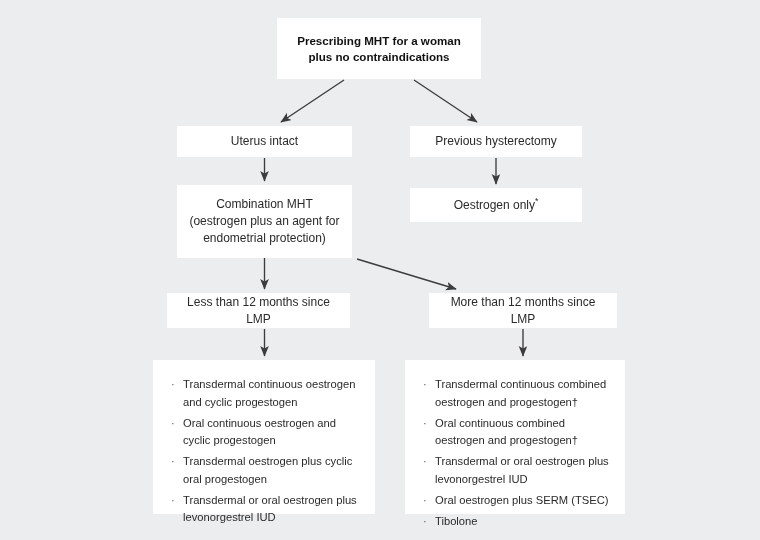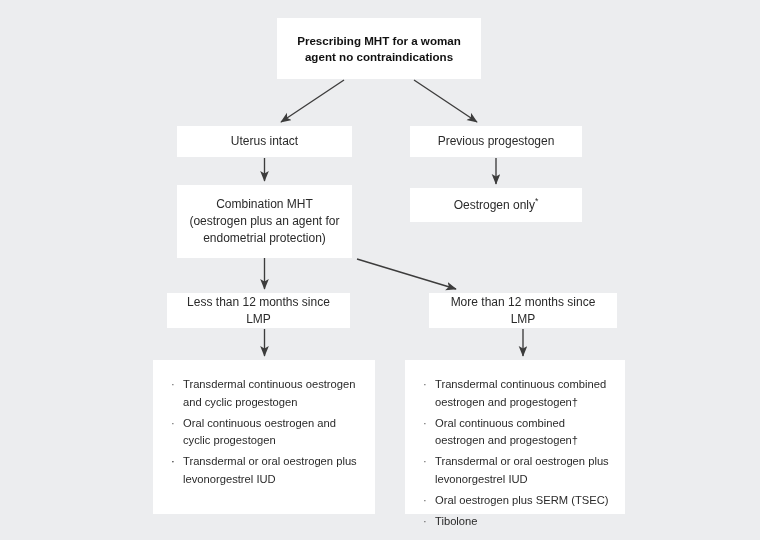--- a/index.html
+++ b/index.html
@@ -104,33 +104,33 @@
       <line x1="264.5" y1="258" x2="264.5" y2="289"></line>
       <line x1="357" y1="259" x2="456" y2="289"></line>
       <line x1="264.5" y1="329" x2="264.5" y2="356"></line>
       <line x1="523" y1="329" x2="523" y2="356"></line>
     </g>
   </svg>
 
   <div class="node node-title" style="left:277px; top:18px; width:204px; height:61px;">
     <div class="lines">
       <div>Prescribing MHT for a woman</div>
-      <div>agent no contraindications</div>
+      <div>plus no contraindications</div>
     </div>
   </div>
 
   <div class="node" style="left:177px; top:126px; width:175px; height:31px;">
     <div class="lines">
       <div>Uterus intact</div>
     </div>
   </div>
 
   <div class="node" style="left:410px; top:126px; width:172px; height:31px;">
     <div class="lines">
-      <div>Previous progestogen</div>
+      <div>Previous hysterectomy</div>
     </div>
   </div>
 
   <div class="node" style="left:177px; top:185px; width:175px; height:73px;">
     <div class="lines">
       <div>Combination MHT</div>
       <div>(oestrogen plus an agent for</div>
       <div>endometrial protection)</div>
     </div>
   </div>
@@ -160,20 +160,21 @@
       <li>
         <span class="dot">·</span>
         <span>Transdermal continuous oestrogen and cyclic progestogen</span>
       </li>
       <li>
         <span class="dot">·</span>
         <span>Oral continuous oestrogen and cyclic progestogen</span>
       </li>
       <li>
         <span class="dot">·</span>
+        <span>Transdermal oestrogen plus cyclic oral progestogen</span>
       </li>
       <li>
         <span class="dot">·</span>
         <span>Transdermal or oral oestrogen plus levonorgestrel IUD</span>
       </li>
     </ul>
   </div>
 
   <div class="list-node" style="left:405px; top:360px; width:220px; height:154px;">
     <ul class="bullets">

